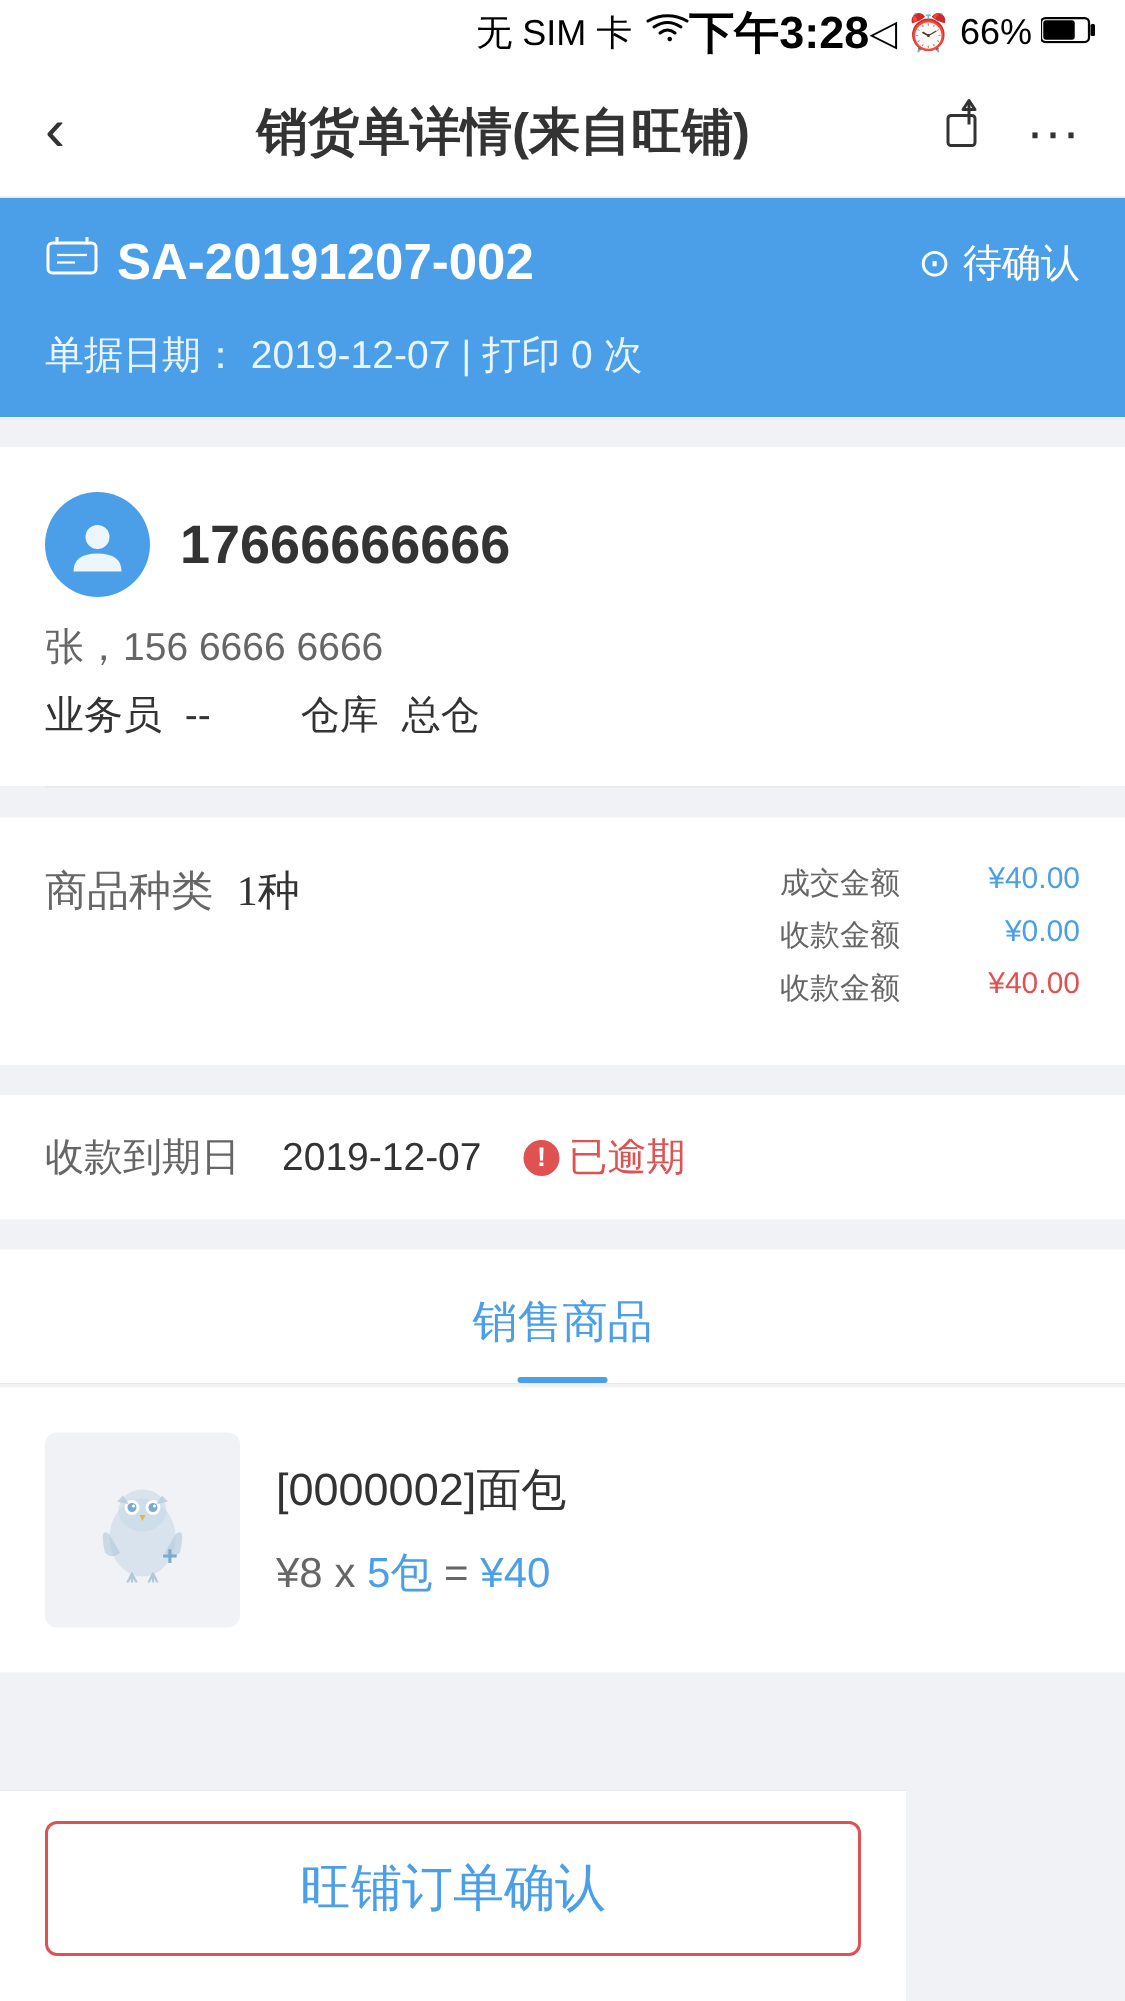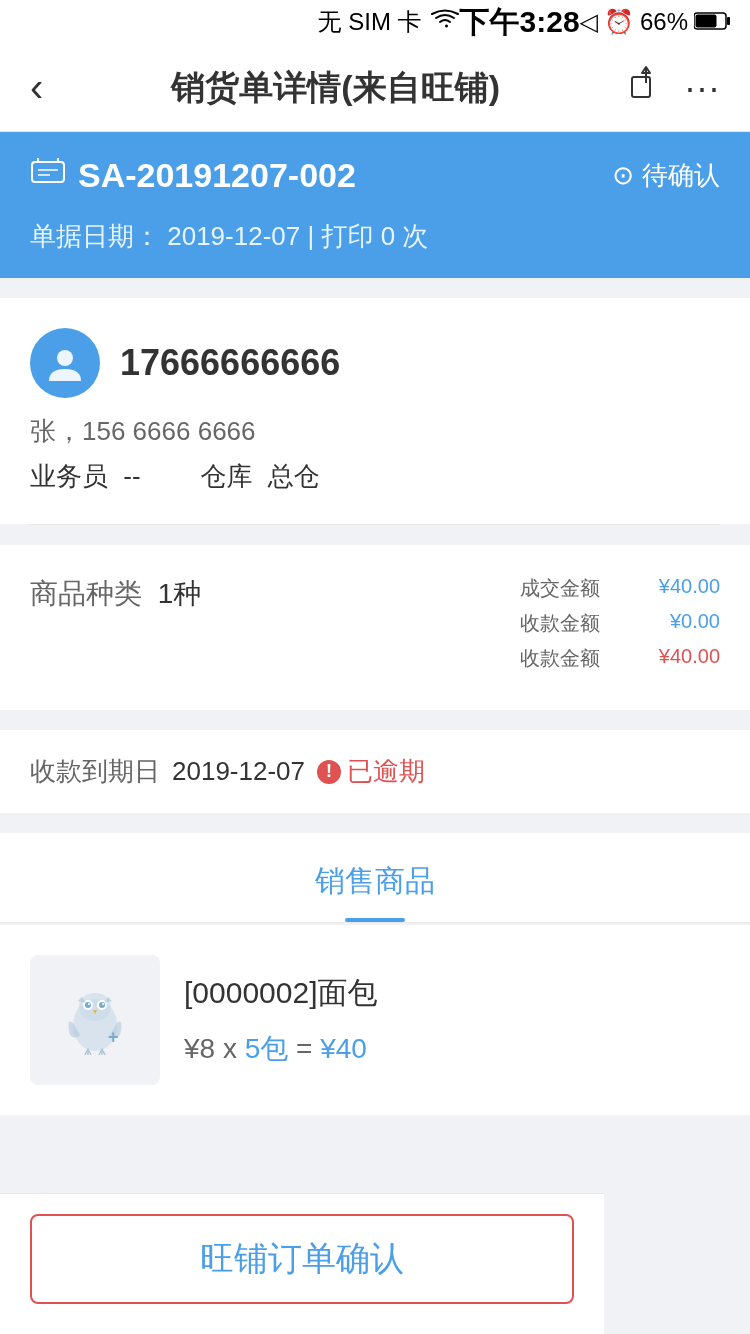--- a/index.html
+++ b/index.html
@@ -150,20 +150,21 @@
       align-items: flex-start;
     }
     .summary-left {
       font-size: 28px;
       color: #666;
     }
     .summary-type-value {
       font-size: 28px;
       color: #333;
       margin-left: 8px;
+      font-family: Liberation Serif, serif;
     }
     .summary-right {
       text-align: right;
     }
     .summary-item {
       display: flex;
       justify-content: center;
       gap: 20px;
       margin-bottom: 8px;
       font-size: 20px;
@@ -172,21 +173,21 @@
     .summary-item-value { color: #4A9FE8; min-width: 100px; text-align: right; }
     .summary-item-value.red { color: #e05252; }
 
     
     .due-card {
       background: #fff;
       padding: 24px 30px;
       margin-top: 20px;
       display: flex;
       align-items: center;
-      gap: 12px;
+      gap: 28px;
       font-size: 26px;
       color: #666;
     }
     .due-date { color: #333; font-size: 26px; }
     .overdue-badge {
       display: flex;
       align-items: center;
       gap: 6px;
       color: #e05252;
       font-size: 26px;

